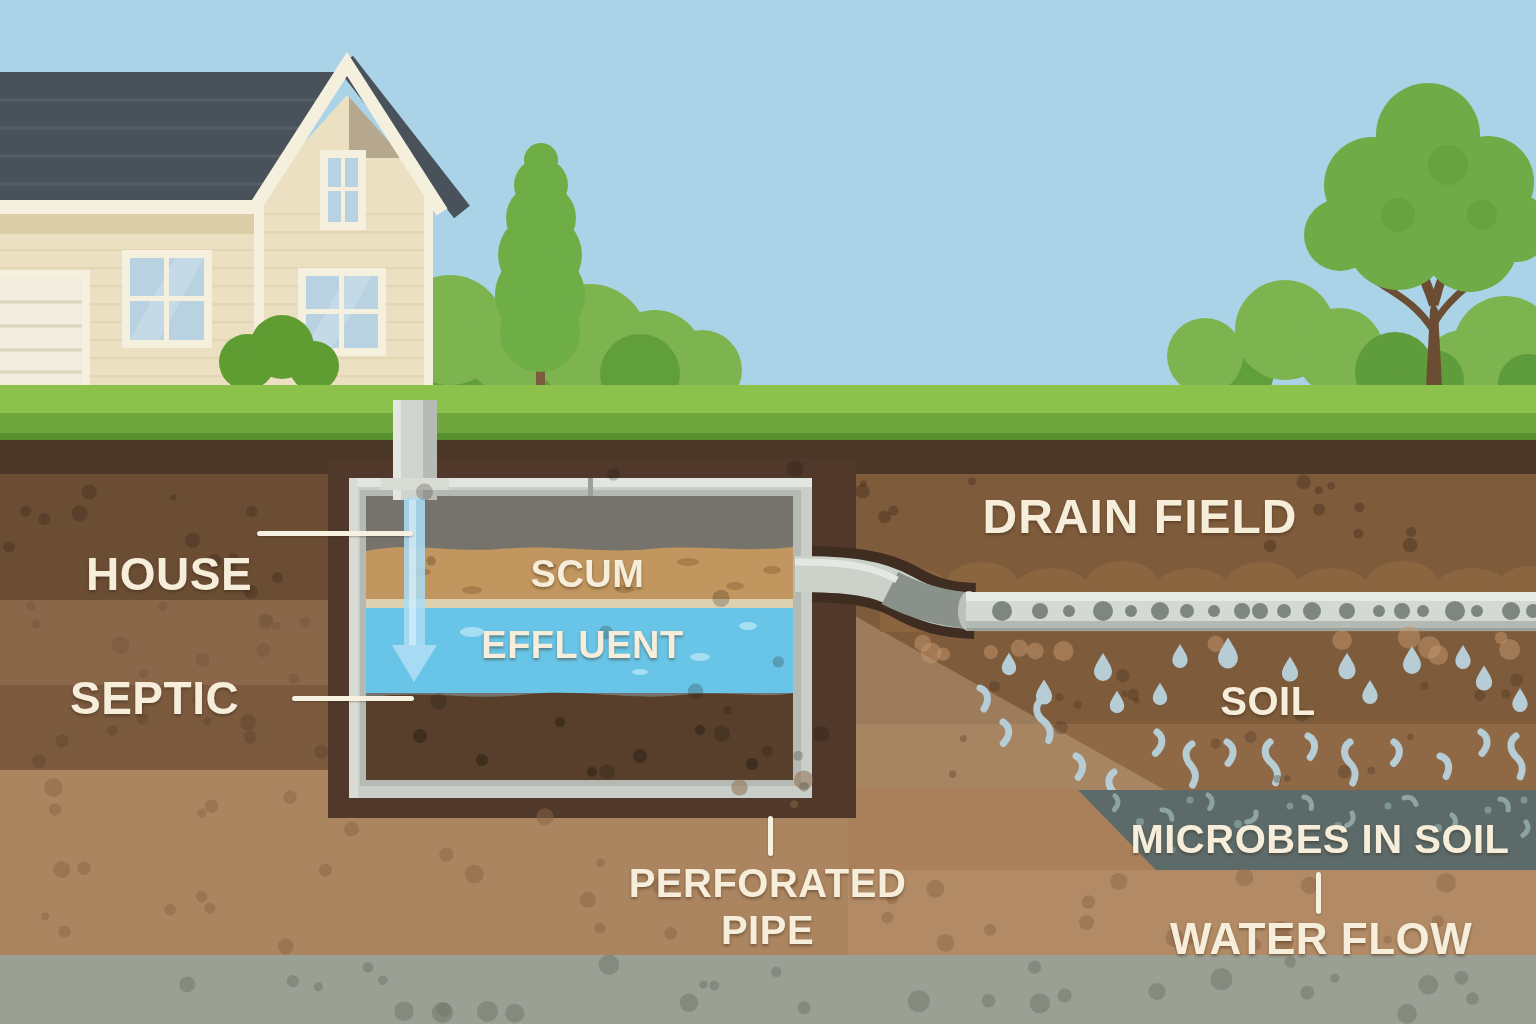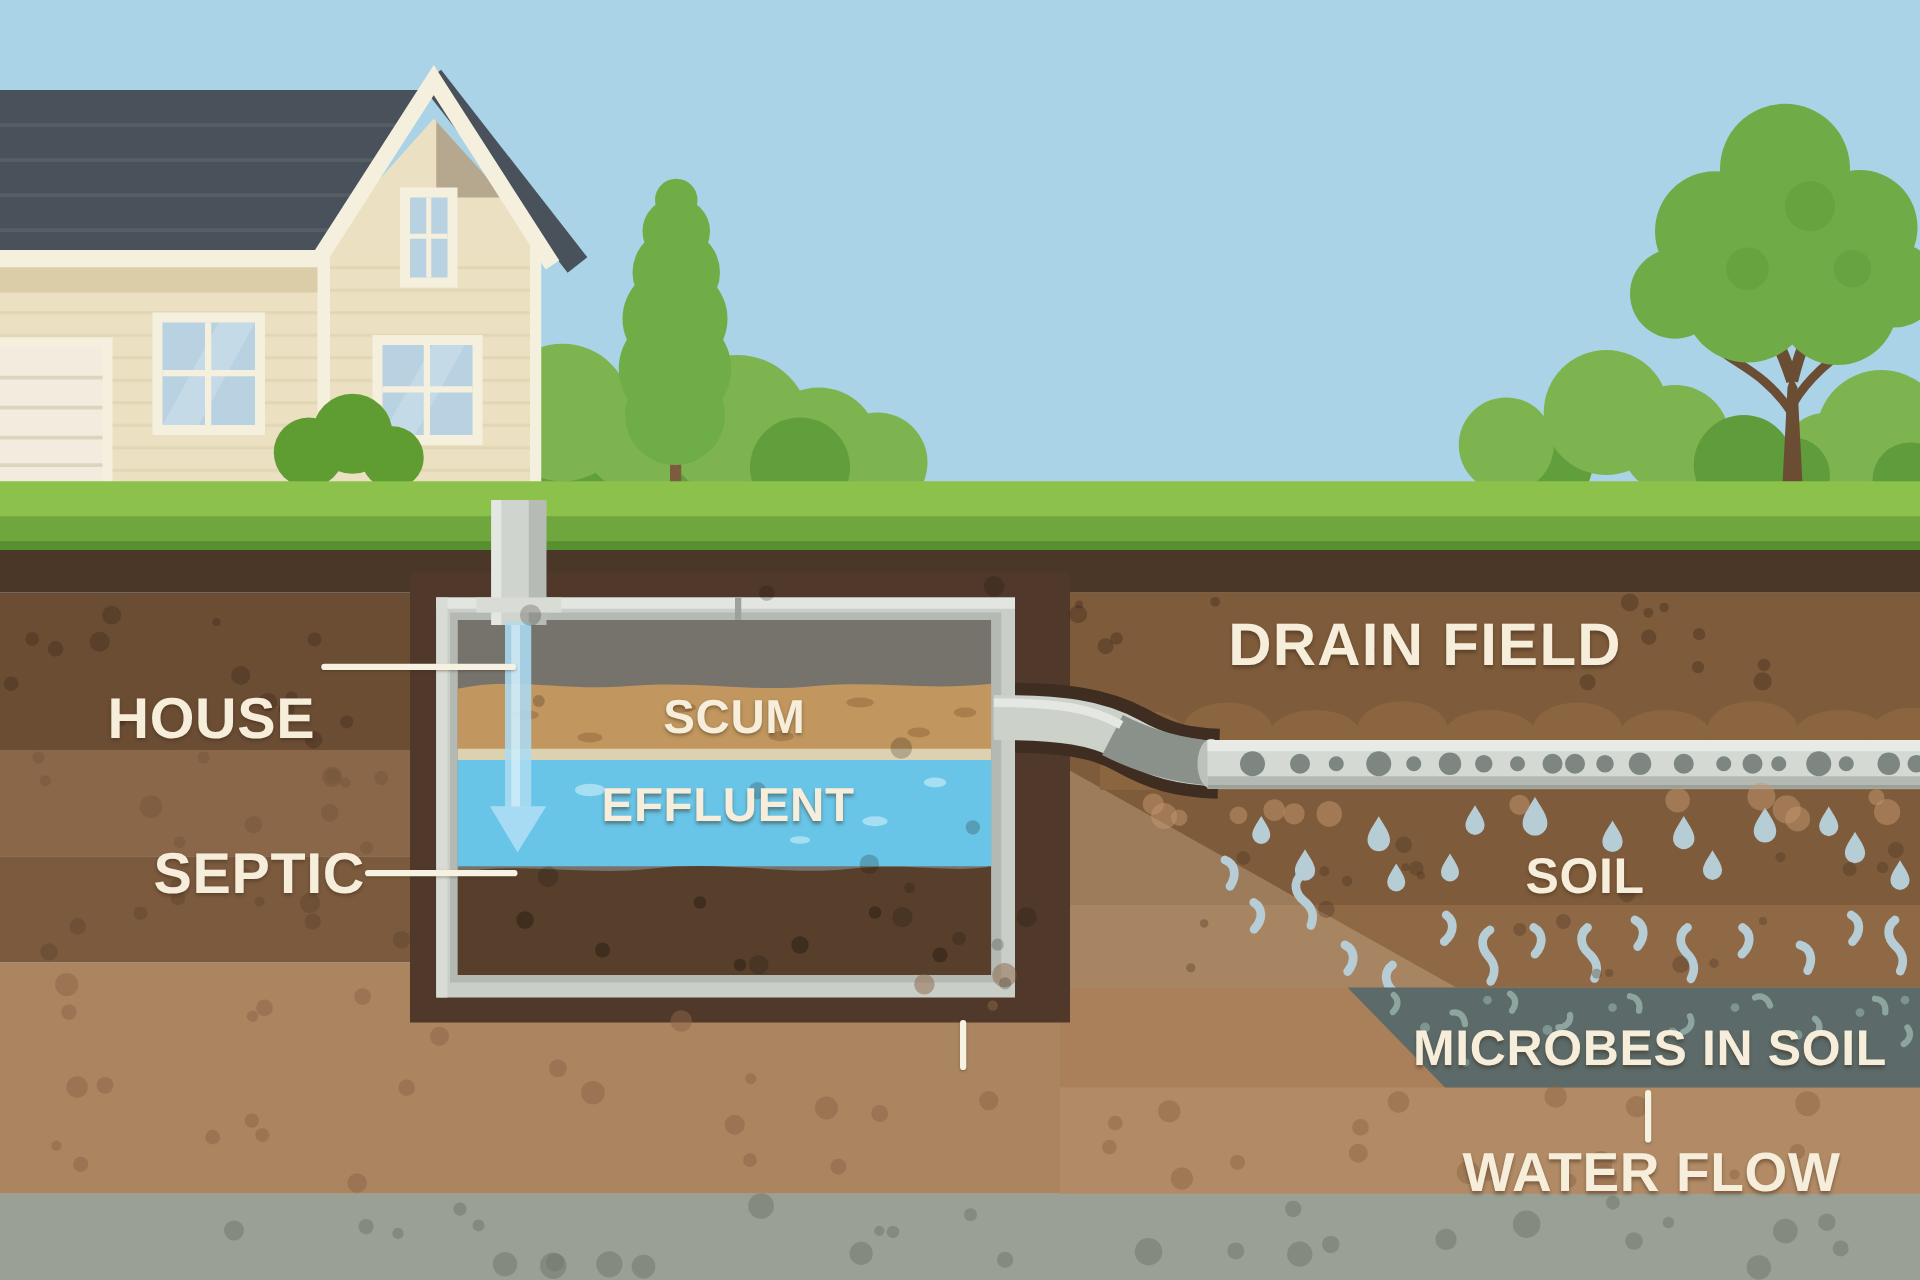--- a/index.html
+++ b/index.html
@@ -6,21 +6,21 @@
   .stage{
     position:relative;width:1536px;height:1024px;overflow:hidden;
     font-family:"Liberation Sans",sans-serif;background:#aad3e8;
   }
   svg{display:block;position:absolute;left:0;top:0;}
   .lbl{
     position:absolute;color:#f6eeda;font-weight:bold;letter-spacing:.5px;
     text-shadow:0 2px 3px rgba(55,38,20,.45);line-height:1.05;white-space:nowrap;
   }
   .lbl.center{text-align:center;}
-  .lbl.right{text-align:right;}
+  .lbl.right{}
   .connector{
     position:absolute;background:#f7f1e1;border-radius:3px;
     box-shadow:0 1px 2px rgba(55,38,20,.35);
   }
   #lbl-house{left:86px;top:506px;font-size:46px;margin-top:44px;}
   #line-house{left:257px;top:531px;width:156px;height:5px;}
   #lbl-septic{left:70px;top:671px;width:222px;font-size:46px;line-height:55px;}
   #line-septic{left:292px;top:696px;width:122px;height:5px;}
   #lbl-scum{left:480px;top:555px;width:215px;font-size:38px;}
   #lbl-effluent{left:455px;top:626px;width:255px;font-size:38px;}
@@ -565,14 +565,18 @@
 <div class="lbl center" id="lbl-effluent">EFFLUENT</div>
 
 <div class="lbl center" id="lbl-drainfield">DRAIN FIELD</div>
 <div class="lbl center" id="lbl-soil">SOIL</div>
 <div class="lbl center" id="lbl-microbes">MICROBES IN SOIL</div>
 
 <div class="connector" id="line-waterflow"></div>
 <div class="lbl center" id="lbl-waterflow">WATER FLOW</div>
 
 <div class="connector" id="line-perfpipe"></div>
-
+<div class="lbl center" id="lbl-perfpipe">
+  <span>PERFORATED</span><br>
+  <span>PIPE</span>
 </div>
 
+</div>
+
 </body></html>

